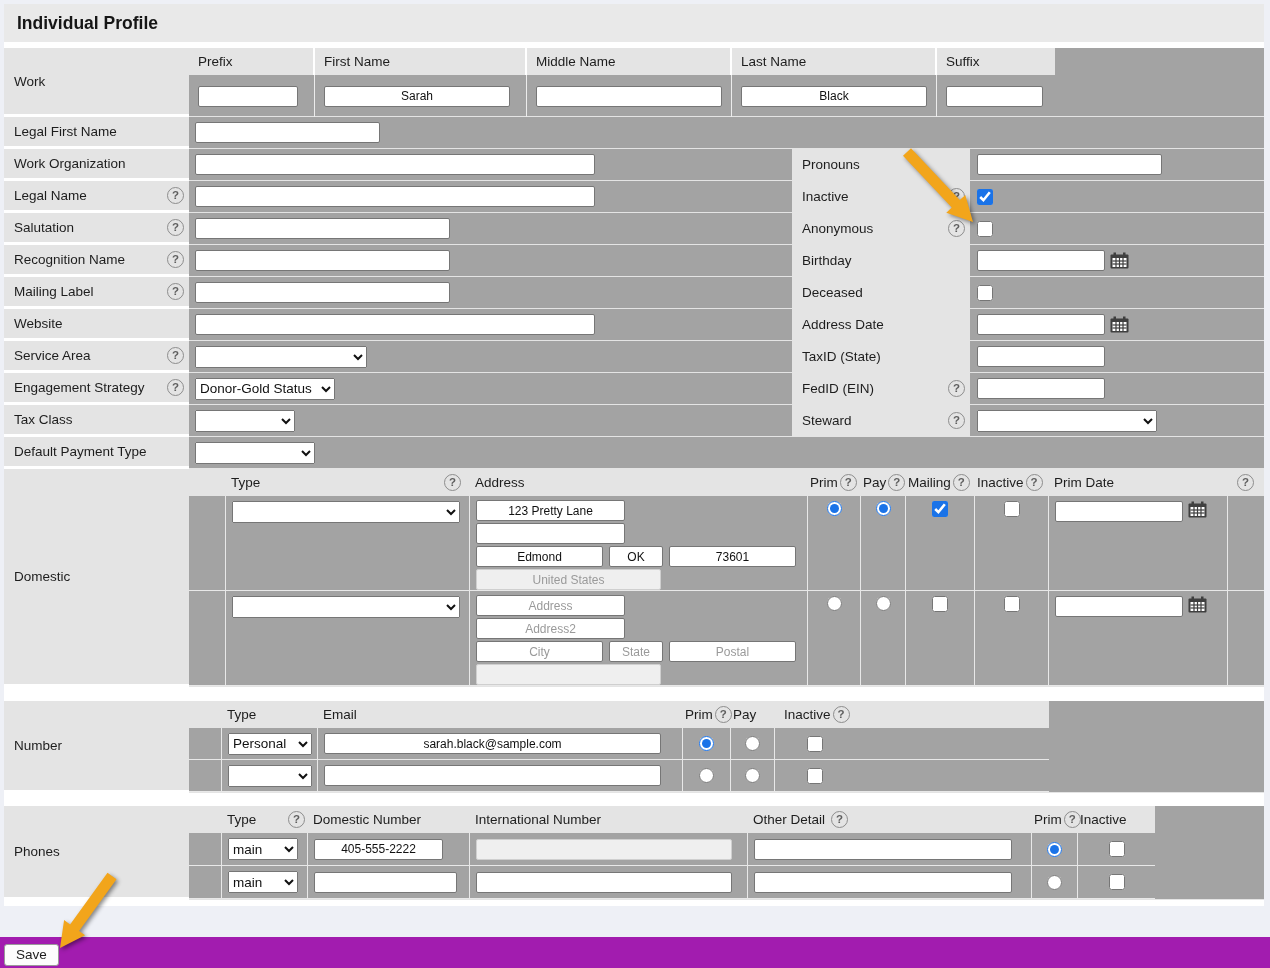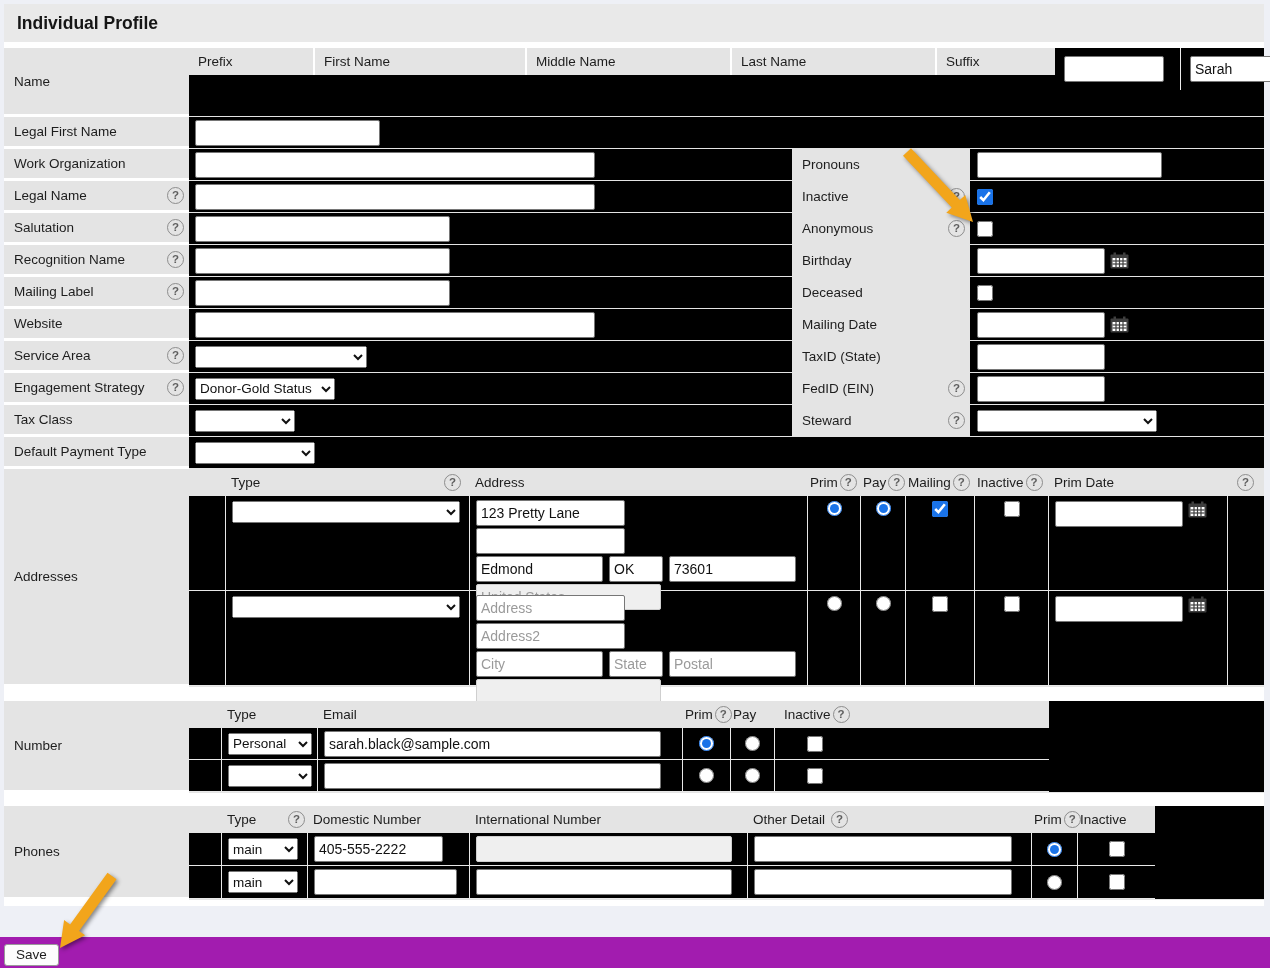--- a/index.html
+++ b/index.html
@@ -3,21 +3,21 @@
 <meta charset="utf-8">
 <style>
   * { box-sizing: border-box; }
   html,body { margin:0; padding:0; }
   body {
     width:1270px; height:968px; background:#eef0f6;
     font-family:"Liberation Sans", sans-serif; font-size:13.5px; color:#1d1d1d;
     overflow:hidden;
   }
   #page { position:relative; width:1270px; height:968px; }
-  .card { position:absolute; left:4px; top:4px; width:1260px; background:#000000; }
+  .card { position:absolute; left:4px; top:4px; width:1260px; background:#a3a3a3; }
   .titlebar {
     height:38px; background:#e9e9e9; display:flex; align-items:center;
     padding-left:13px; font-size:17.5px; font-weight:bold; color:#161616;
   }
   .tspacer { height:6px; background:#fff; }
   .row { display:flex; align-items:stretch; }
   .h32 { height:32px; }
   .lbl {
     width:185px; min-width:185px; background:#e4e4e4; display:flex; align-items:center;
     padding:0 5px 0 10px; border-bottom:3px solid #fff;
@@ -34,34 +34,34 @@
   }
   .rfield { flex:1; display:flex; align-items:center; padding-left:7px; }
   .help {
     width:17px; height:17px; min-width:17px; border:1px solid #8d8d8d; border-radius:50%;
     color:#5f5f5f; font-size:11.5px; font-weight:bold; display:inline-flex;
     align-items:center; justify-content:center; margin-left:auto; line-height:1;
     background:transparent; cursor:pointer;
   }
   .help.inline { margin-left:2px; }
   .ti {
-    height:21px; border:1px solid #767676; border-radius:2px; padding:12px 4px;
-    font-family:"Liberation Sans", sans-serif; font-size:14px; color:#111; background:#fff;
+    height:21px; border:1px solid #767676; border-radius:2px; padding:0 4px;
+    font-family:"Liberation Sans", sans-serif; font-size:12px; color:#111; background:#fff;text-align:center;
   }
   .ti::placeholder { color:#9a9a9a; opacity:1; }
   .ti:disabled { background:#efefef; border-color:#cfcfcf; color:#9a9a9a; }
   select.sel {
     height:22px; font-family:"Liberation Sans", sans-serif; font-size:13.5px; color:#111;
   }
   input[type="checkbox"] { width:16px; height:16px; accent-color:#1a73e8; margin:0; }
   input[type="radio"] { width:15px; height:15px; accent-color:#1a73e8; margin:0; }
   .cal { margin-left:5px; display:inline-flex; cursor:pointer; }
   .cal svg { display:block; }
   
-  .ntable { display:flex; flex-direction:row; width:866px; }
+  .ntable { display:flex; flex-direction:column; width:866px; }
   .nhead { display:flex; height:27px; }
   .nh { background:#e4e4e4; display:flex; align-items:center; padding-left:9px; border-right:2px solid #fff; }
   .nh:last-child { border-right:none; }
   .nvals { display:flex; height:42px; }
   .nv { display:flex; align-items:center; padding-left:9px; border-right:1px solid #ececec; height:100%; }
   .nv:last-child { border-right:none; }
   
   .sub { display:flex; flex-direction:column; width:100%; }
   .shead { display:flex; background:#e4e4e4; height:27px; align-items:center; }
   .sc { display:flex; align-items:center; padding-left:6px; min-width:0; }
@@ -92,21 +92,21 @@
 <div id="page">
 <div class="card">
 
   <div class="titlebar">
     <span>Individual Profile</span>
   </div>
   <div class="tspacer"></div>
 
   <div class="row" style="height:69px">
     <div class="lbl">
-      <span>Name</span>
+      <span>Work</span>
     </div>
     <div class="content np" style="align-items:flex-start">
       <div class="ntable">
         <div class="nhead">
           <div class="nh" style="width:126px">Prefix</div>
           <div class="nh" style="width:212px">First Name</div>
           <div class="nh" style="width:205px">Middle Name</div>
           <div class="nh" style="width:205px">Last Name</div>
           <div class="nh" style="width:118px">Suffix</div>
         </div>
@@ -251,21 +251,21 @@
 
   <div class="row h32">
     <div class="lbl">
           <span>Website</span>
         </div>
     <div class="content">
       <div class="lfield">
             <input class="ti" style="width: 400px;" value="">
           </div>
       <div class="rlbl">
-            <span>Mailing Date</span>
+            <span>Address Date</span>
           </div>
       <div class="rfield">
         <input class="ti" style="width: 128px;" value="">
         <span class="cal">
               <svg width="19" height="17" viewBox="0 0 19 17">
                 <rect x="0.5" y="2.5" width="18" height="14" rx="1" fill="#3f3f3f"></rect>
                 <rect x="3.5" y="0.5" width="2.5" height="4" fill="#3f3f3f"></rect>
                 <rect x="13" y="0.5" width="2.5" height="4" fill="#3f3f3f"></rect>
                 <rect x="2.5" y="6" width="14" height="9" fill="#fff"></rect>
                 <g stroke="#3f3f3f" stroke-width="1.2">
@@ -342,21 +342,21 @@
         </div>
     <div class="content">
       <div class="lfield">
             <select class="sel" style="width:120px"><option></option></select>
           </div>
     </div>
   </div>
 
   <div class="row">
     <div class="lbl">
-          <span>Addresses</span>
+          <span>Domestic</span>
         </div>
     <div class="content np" style="align-items:flex-start">
       <div class="sub">
         <div class="shead">
           <div class="sc" style="width:36px"></div>
           <div class="sc" style="width:244px">
                 <span>Type</span>
                 <span class="help" style="margin-right:8px">?</span>
               </div>
           <div class="sc" style="width:338px">

